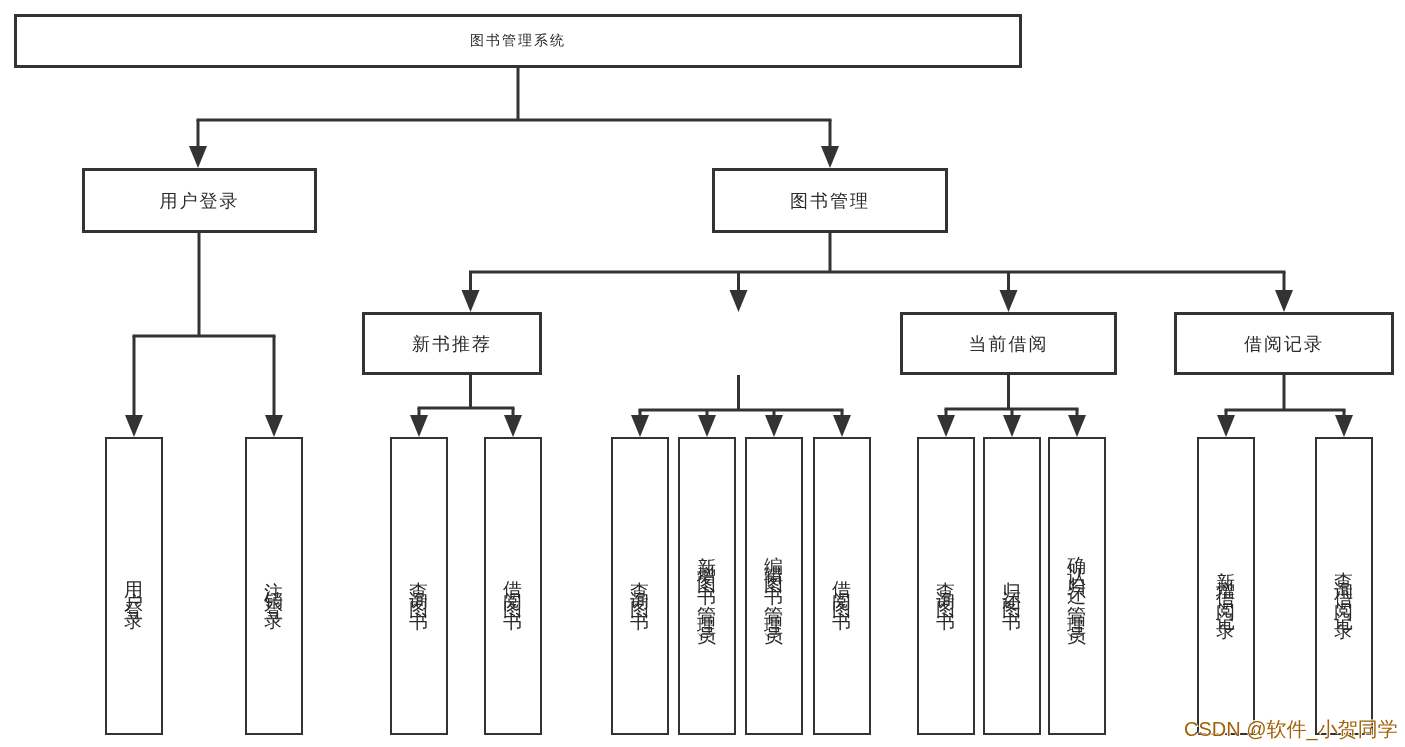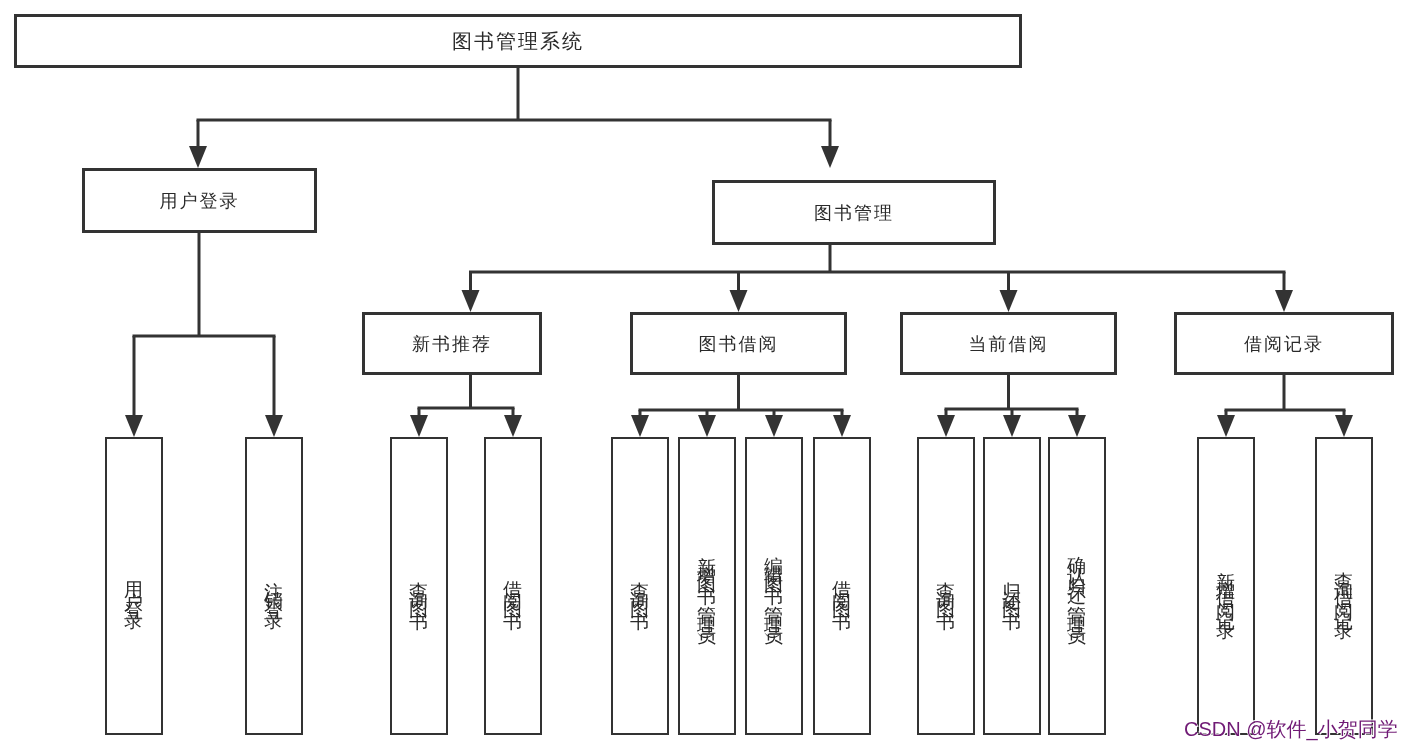--- a/index.html
+++ b/index.html
@@ -26,40 +26,40 @@
     box-sizing: border-box;
     border: 3px solid #333333;
     background: #ffffff;
     display: flex;
     align-items: center;
     justify-content: center;
     color: #2a2a2a;
     z-index: 2;
   }
   .hnode { font-size: 18px; letter-spacing: 2px; }
-  .root  { font-size: 20px; letter-spacing: 2px; text-align: right; }
+  .root  { font-size: 14px; letter-spacing: 2px; text-align: right; }
   .leaf {
     width: 58px;
     top: 437px;
     height: 298px;
     border-width: 2.5px;
   }
   .leaf .vtext {
     writing-mode: vertical-rl;
     text-orientation: mixed;
     font-size: 19px;
     letter-spacing: 10px;
     line-height: 1;
     white-space: nowrap;
   }
   .watermark {
     position: absolute;
     z-index: 5;
     font-size: 20px;
-    color: #701a75;
+    color: #a16207;
     text-shadow: 1px 1px 0 #ffffff, -1px -1px 0 #ffffff;
     white-space: nowrap;
   }
   svg line { stroke: #333333; stroke-width: 3; }
   svg polygon { fill: #333333; }
 </style>
 </head>
 <body>
 
 <div id="canvas">
@@ -140,30 +140,27 @@
     </g>
   </svg>
 
   <div class="node root" style="left:14px; top:14px; width:1008px; height:54px;">
     <span>图书管理系统</span>
   </div>
 
   <div class="node hnode" style="left:82px; top:168px; width:235px; height:65px;">
     <span>用户登录</span>
   </div>
-  <div class="node hnode" style="left:712px; top:180px; width:284px; height:65px;">
+  <div class="node hnode" style="left:712px; top:168px; width:236px; height:65px;">
     <span>图书管理</span>
   </div>
 
   <div class="node hnode" style="left:362px; top:312px; width:180px; height:63px;">
     <span>新书推荐</span>
   </div>
-  <div class="node hnode" style="left:630px; top:312px; width:217px; height:63px;">
-    <span>图书借阅</span>
-  </div>
   <div class="node hnode" style="left:1174px; top:312px; width:220px; height:63px;">
     <span>借阅记录</span>
   </div>
   <div class="node hnode" style="left:900px; top:312px; width:217px; height:63px;">
     <span>当前借阅</span>
   </div>
 
   <div class="node leaf" style="left:105px;">
     <span class="vtext">用户登录</span>
   </div>

